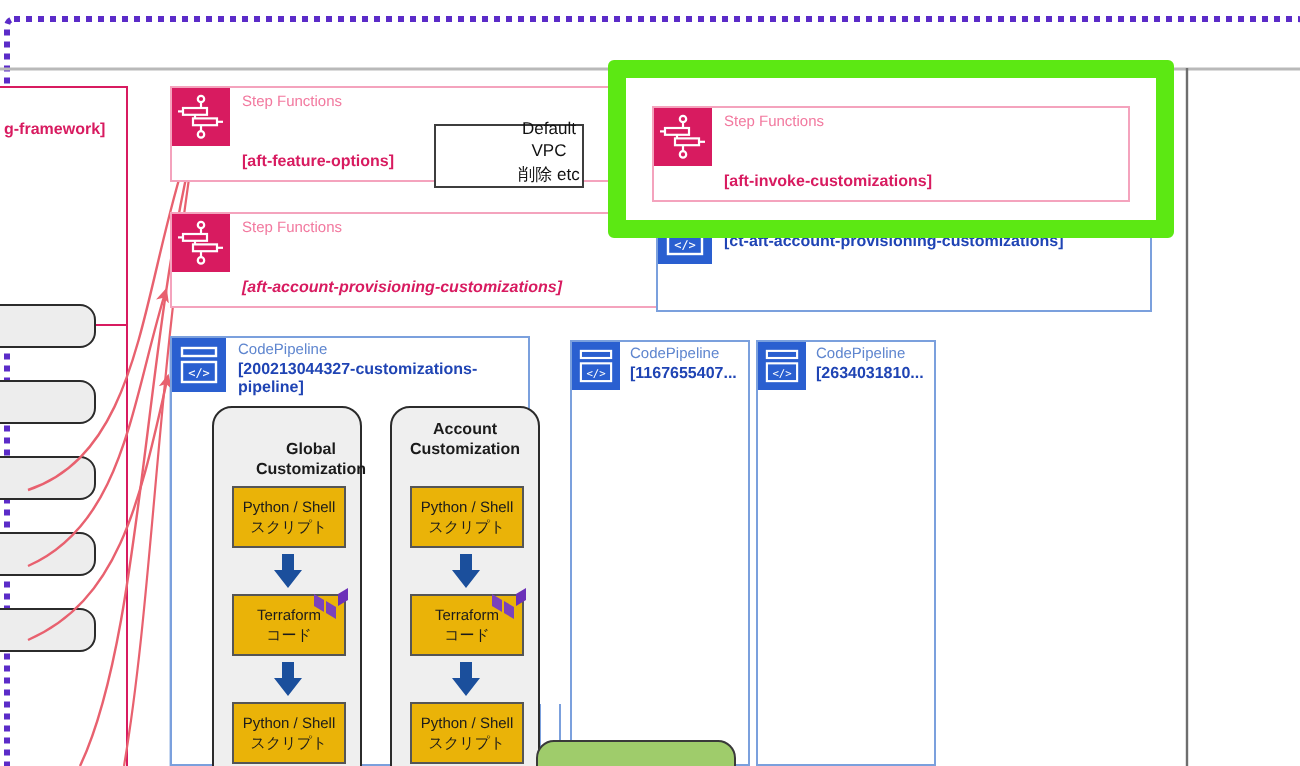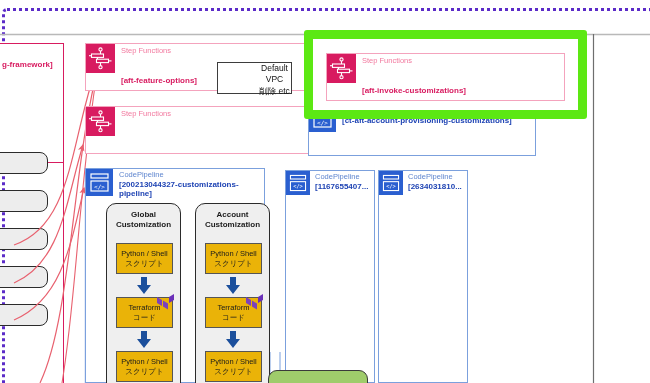--- a/index.html
+++ b/index.html
@@ -72,21 +72,21 @@
     font-weight:bold;color:#1b1b1b;line-height:1.25;
   }
   .step-box{
     background:#eab308;border:1px solid #555;
     font-size:7.5px;color:#1b1b1b;text-align:center;line-height:1.3;
     display:flex;align-items:center;justify-content:center;
   }
   .vpc-box{
     background:#ffffff;border:1.6px solid #3d3d3d;
     font-size:8.5px;color:#111;text-align:center;line-height:1.35;
-    display:flex;align-items:flex-start;justify-content:center;padding-left:40px;
+    display:flex;align-items:flex-end;justify-content:center;padding-left:40px;
   }
   .noclick{pointer-events:none;}
 </style>
 </head>
 <body>
 
 <div class="stage">
 
   <svg class="abs noclick" width="650" height="383" style="left:0;top:0;z-index:5;">
     <defs>
@@ -168,24 +168,25 @@
         <rect x="10.5" y="15.2" width="12" height="3.4"></rect>
         <line x1="11.5" y1="13.4" x2="11.5" y2="15.2"></line>
         <line x1="14.5" y1="18.6" x2="14.5" y2="21.5"></line>
         <circle cx="14.5" cy="23.2" r="1.6"></circle>
         <line x1="3" y1="11.7" x2="5.5" y2="11.7"></line>
         <line x1="22.5" y1="16.9" x2="25.5" y2="16.9"></line>
       </g>
     </svg>
     <div class="svc-label" style="left:35px;top:3px;">
       <div class="svc-type red-type">Step Functions</div>
-    </div>
-  </div>
-
-  <div class="abs card card-blue" style="left:308px;top:104px;width:228px;height:52px;z-index:10;">
+      <div class="svc-name red-name ital">[aft-account-provisioning-customizations]</div>
+    </div>
+  </div>
+
+  <div class="abs card card-blue" style="left:328px;top:104px;width:248px;height:52px;z-index:10;">
     <svg class="svc-icon" width="27" height="27" viewBox="0 0 27 27">
       <rect width="27" height="27" fill="#2a5fd0"></rect>
       <rect x="5" y="5" width="17" height="4" fill="none" stroke="#ffffff" stroke-width="1.2"></rect>
       <rect x="5" y="12" width="17" height="10" fill="none" stroke="#ffffff" stroke-width="1.2"></rect>
       <text x="13.5" y="19.5" font-size="6" fill="#ffffff" text-anchor="middle" font-family="DejaVu Sans Mono, monospace">&lt;/&gt;</text>
     </svg>
     <div class="svc-label" style="left:33px;top:2px;">
       <div class="svc-type blue-type">CodePipeline</div>
       <div class="svc-name blue-name">[ct-aft-account-provisioning-customizations]</div>
     </div>
@@ -222,21 +223,21 @@
       <rect x="5" y="12" width="17" height="10" fill="none" stroke="#ffffff" stroke-width="1.2"></rect>
       <text x="13.5" y="19.5" font-size="6" fill="#ffffff" text-anchor="middle" font-family="DejaVu Sans Mono, monospace">&lt;/&gt;</text>
     </svg>
     <div class="svc-label" style="left:33px;top:2px;">
       <div class="svc-type blue-type">CodePipeline</div>
       <div class="svc-name blue-name">[200213044327-customizations-pipeline]</div>
     </div>
   </div>
 
   <div class="abs stage-col" style="left:106px;top:203px;width:75px;height:190px;z-index:12;">
-    <div class="stage-title" style="top:6px;">
+    <div class="stage-title" style="top:16px;padding-left:12px;">
       <span>Global</span><br>
       <span>Customization</span>
     </div>
     <div class="abs step-box" style="left:9px;top:39px;width:57px;height:31px;">
       <div>
         <div>Python / Shell</div>
         <div>スクリプト</div>
       </div>
     </div>
     <svg class="abs" style="left:28px;top:73px;" width="18" height="18" viewBox="0 0 18 18">

